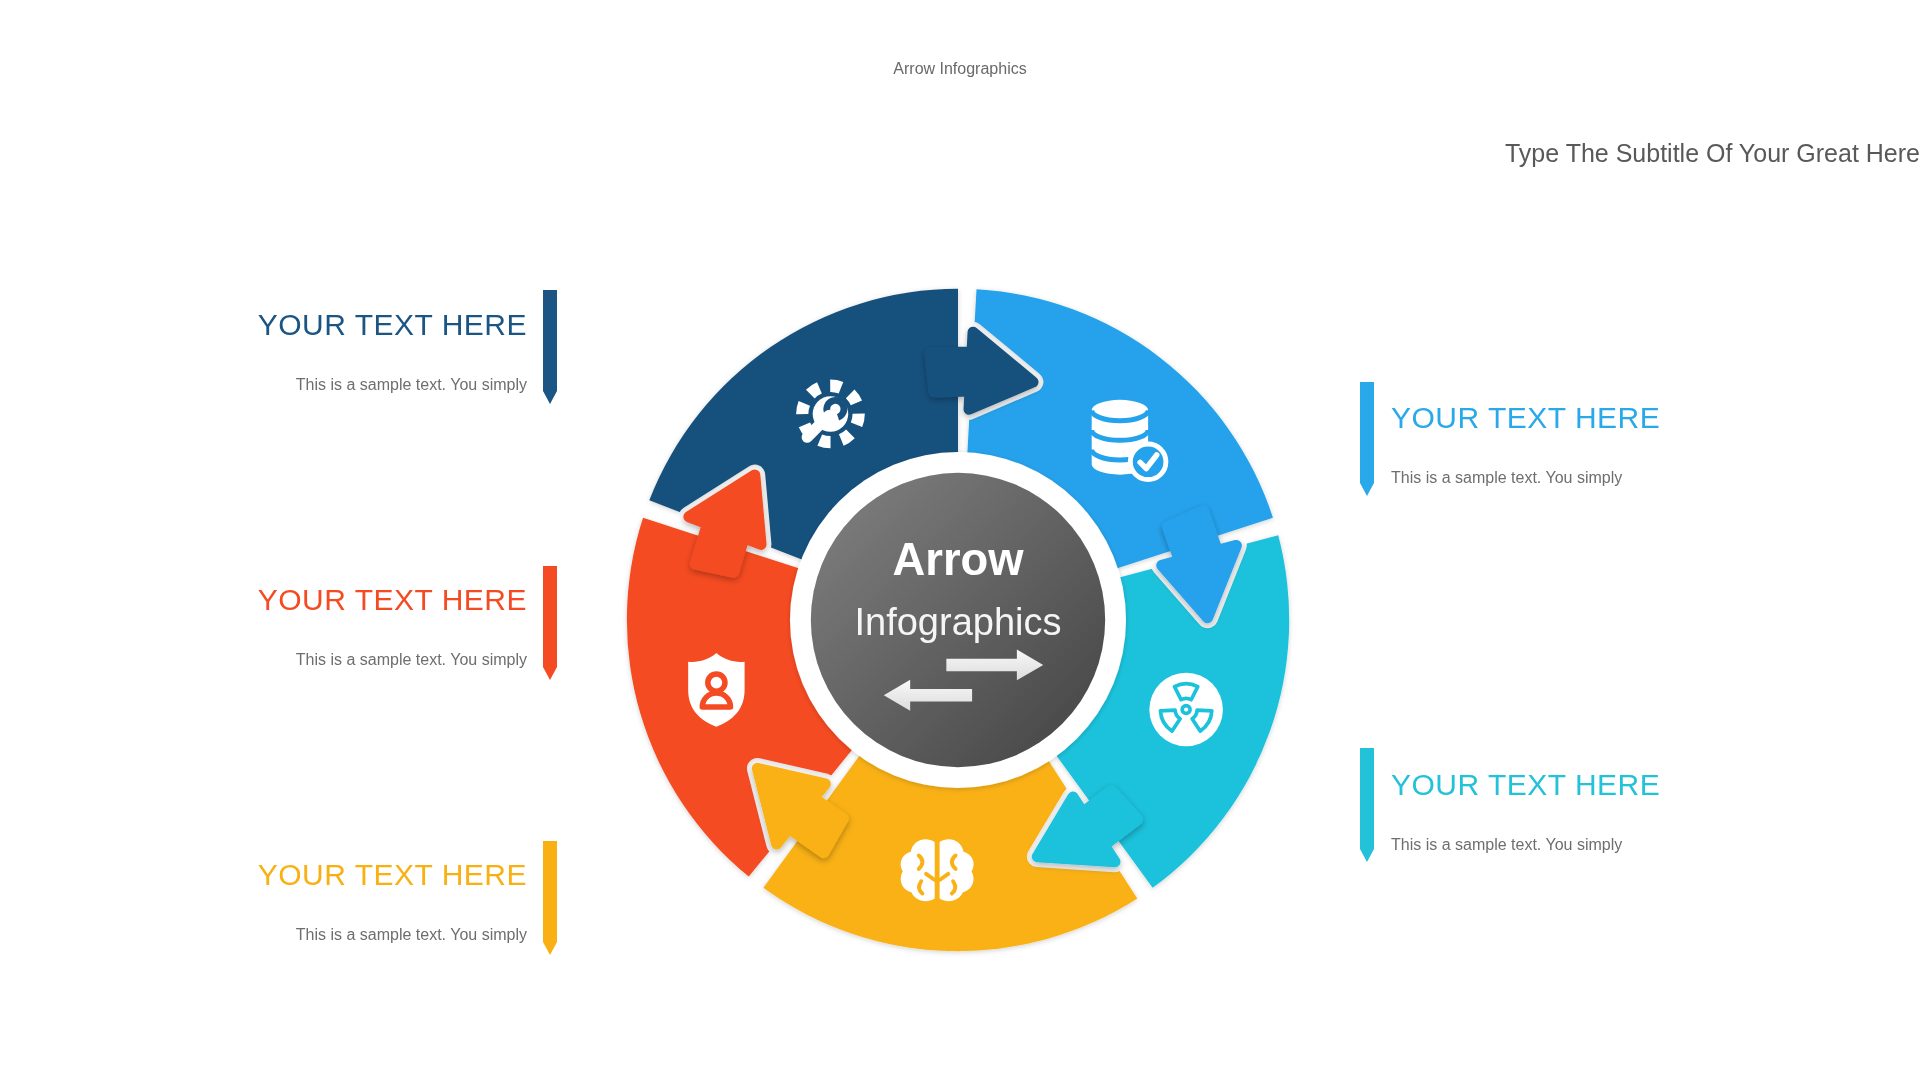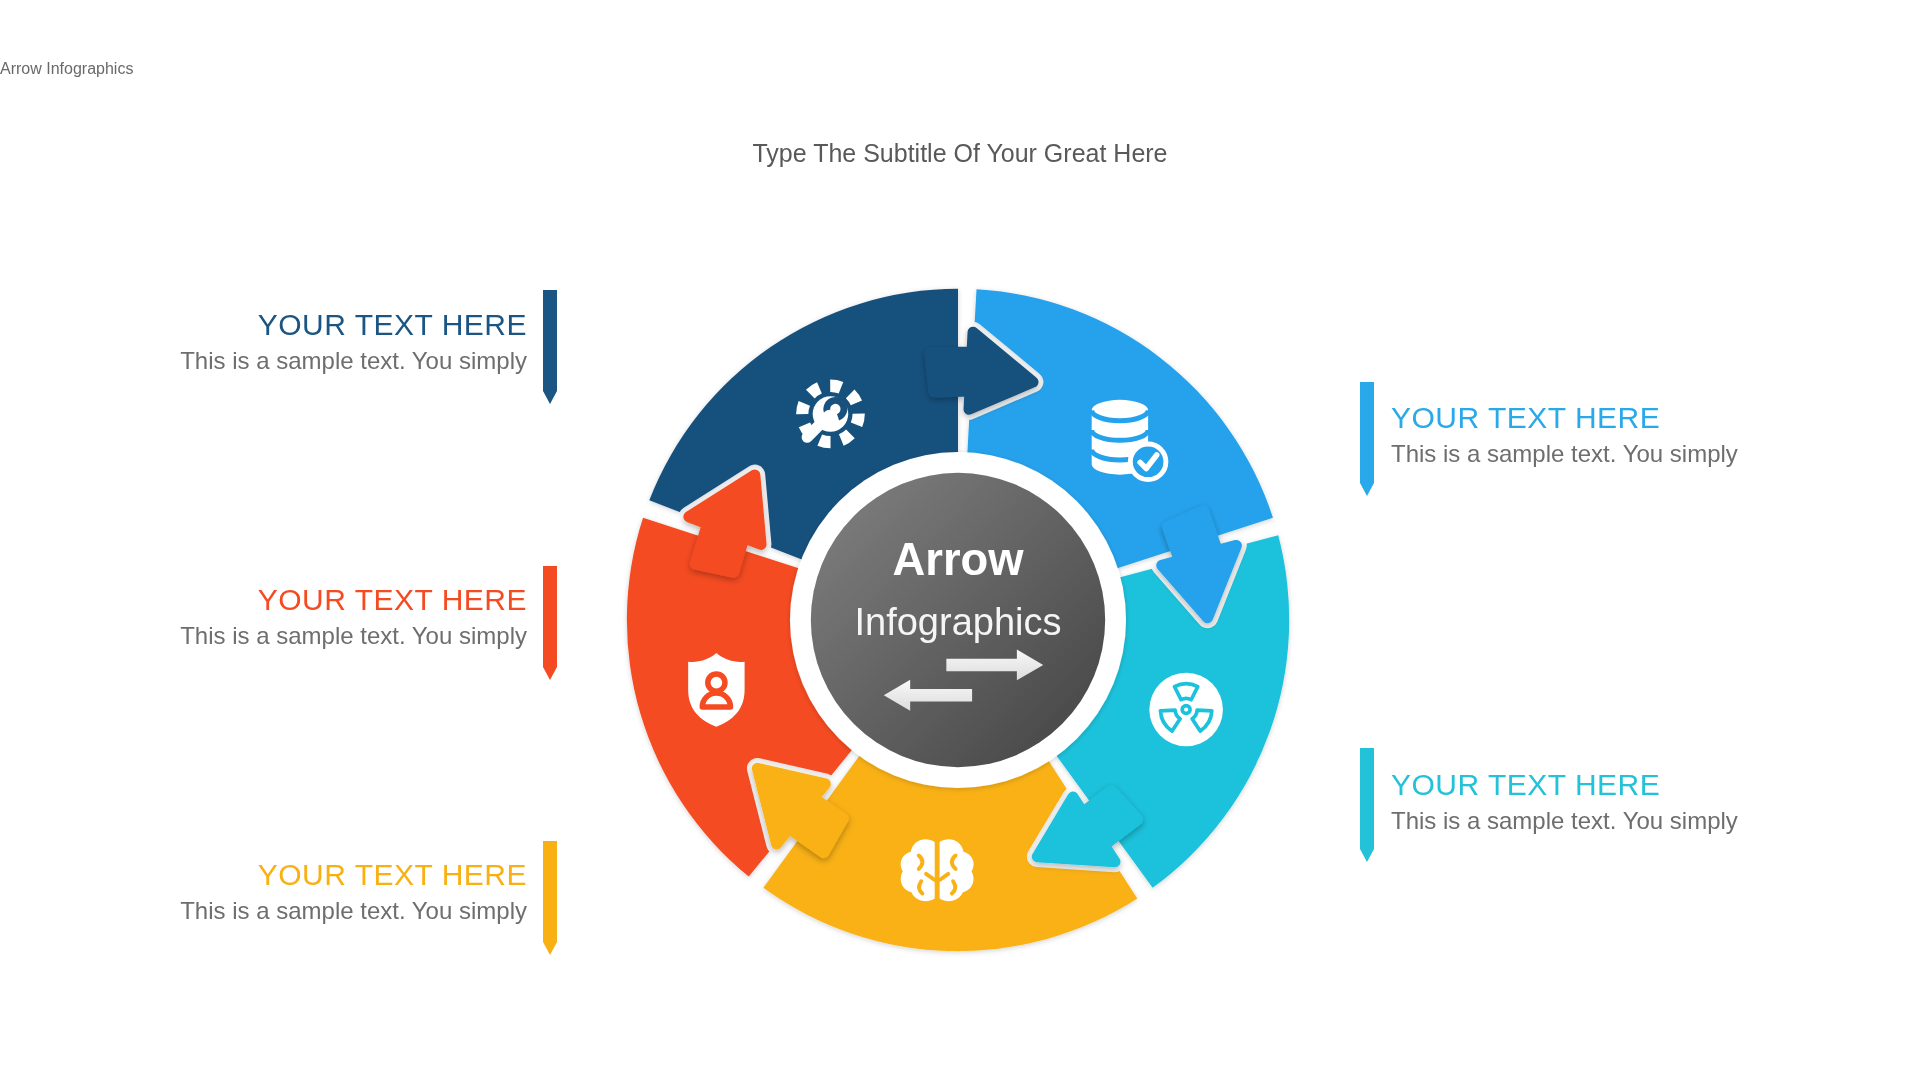--- a/index.html
+++ b/index.html
@@ -1,25 +1,25 @@
 <!DOCTYPE html>
 <html><head>
 <meta charset="utf-8">
 <style>
   html,body{margin:0;padding:0;background:#ffffff;}
   .slide{position:relative;width:1920px;height:1080px;background:#ffffff;overflow:hidden;
          font-family:"Liberation Sans",sans-serif;}
-  .slide-title{position:absolute;top:34px;left:0;width:100%;text-align:left;
+  .slide-title{position:absolute;top:34px;left:0;width:100%;text-align:center;
 . 	font-size:66px;line-height:70px;color:#696969;font-weight:400;}
-  .slide-subtitle{position:absolute;top:138px;left:0;width:100%;text-align:center;
+  .slide-subtitle{position:absolute;top:138px;left:0;width:100%;text-align:right;
 	font-size:25px;line-height:30px;color:#595959;}
   .wheel{position:absolute;left:541px;top:203px;width:834px;height:834px;}
   .tblock{position:absolute;}
   .tblock .heading{font-size:30px;font-weight:normal;line-height:38px;letter-spacing:.5px;color:var(--c);}
-  .tblock .body{font-size:24px;line-height:34px;color:#6E6E6E;}
+  .tblock .body{font-size:16px;line-height:34px;color:#6E6E6E;margin-top:24px;}
   .tblock.left{left:100px;width:427px;text-align:right;}
   .tblock.right{left:1391px;width:520px;text-align:left;}
   .ptr{position:absolute;width:14px;height:101px;background:var(--c);}
   .ptr::after{content:"";position:absolute;top:100%;left:0;width:0;height:0;
 	border-left:7px solid transparent;border-right:7px solid transparent;
 	border-top:13px solid var(--c);}
   text{font-family:"Liberation Sans",sans-serif;}
 </style>
 </head>
 <body>

